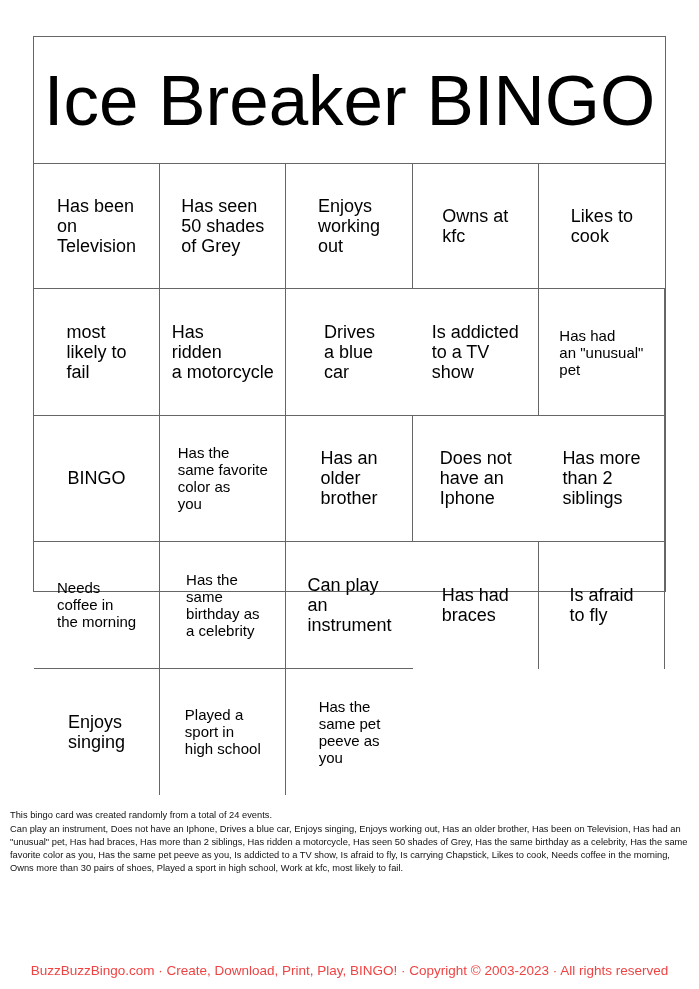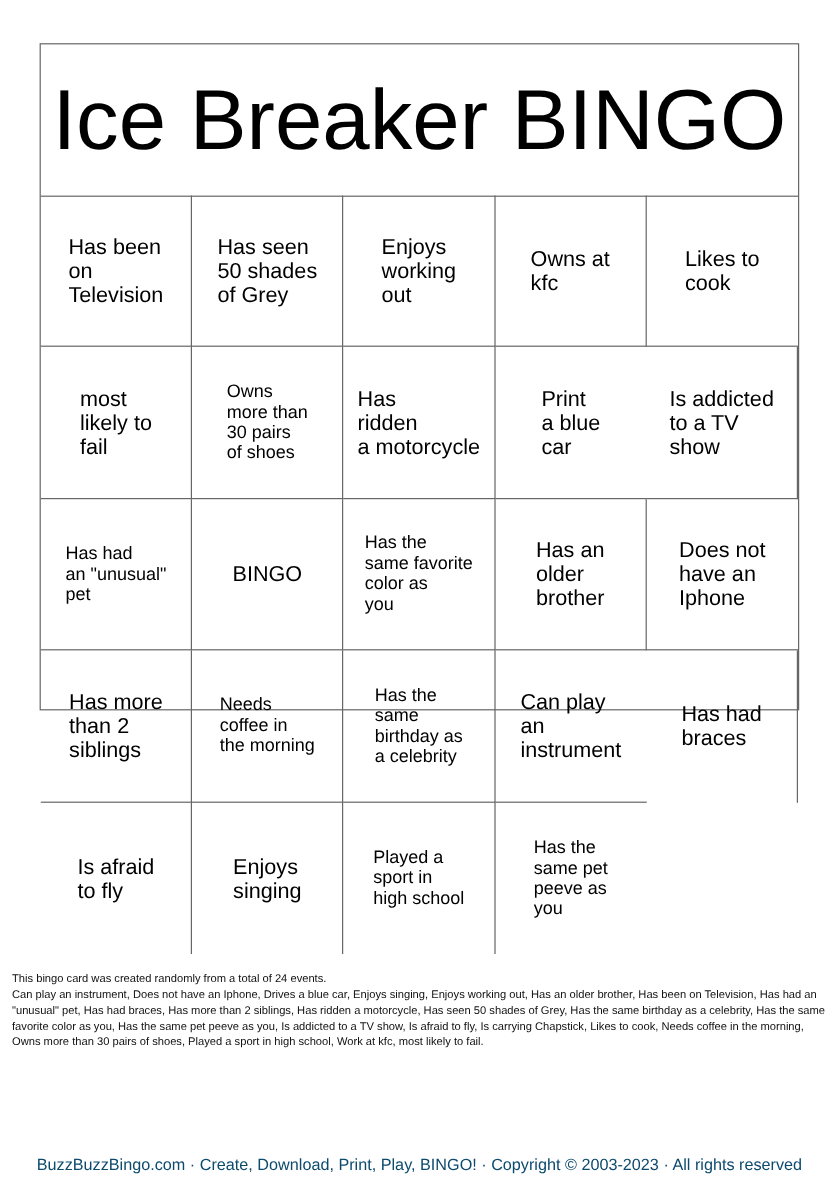--- a/index.html
+++ b/index.html
@@ -16,21 +16,21 @@
   .cell { border-right: 1px solid #666; border-bottom: 1px solid #666; box-sizing: border-box;
           display: flex; align-items: center; justify-content: center; text-align: left;
           padding: 4px; }
   .cell.c5 { border-right: none; }
   .cell.r5 { border-bottom: none; }
   .txt { font-size: 18px; line-height: 20px; white-space: pre-line; }
   .txt.sm { font-size: 15px; line-height: 17px; }
   .info { position: absolute; left: 9px; top: 808px; width: 684px; font-size: 9.3px; line-height: 13px; color: #111; }
   .info p { margin: 1px; }
   .footer { position: absolute; left: 0; top: 963px; width: 699px; text-align: center;
-            font-size: 13.5px; color: #0c4a6e; }
+            font-size: 13.5px; color: #ef4444; }
 </style>
 </head>
 <body>
 
 <div class="card">
   <div class="header">
     <div class="title">Ice Breaker BINGO</div>
   </div>
   <div class="grid" id="grid">
       <div class="cell">
@@ -55,32 +55,26 @@
       <div class="cell c5">
         <span class="txt">Likes to
 cook</span>
       </div>
       <div class="cell">
         <span class="txt">most
 likely to
 fail</span>
       </div>
       <div class="cell">
-        <span class="txt sm">Owns
-more than
-30 pairs
-of shoes</span>
-      </div>
-      <div class="cell">
         <span class="txt">Has
 ridden
 a motorcycle</span>
       </div>
       <div class="cell c5">
-        <span class="txt">Print
+        <span class="txt">Drives
 a blue
 car</span>
       </div>
       <div class="cell">
         <span class="txt">Is addicted
 to a TV
 show</span>
       </div>
       <div class="cell">
         <span class="txt sm">Has had

